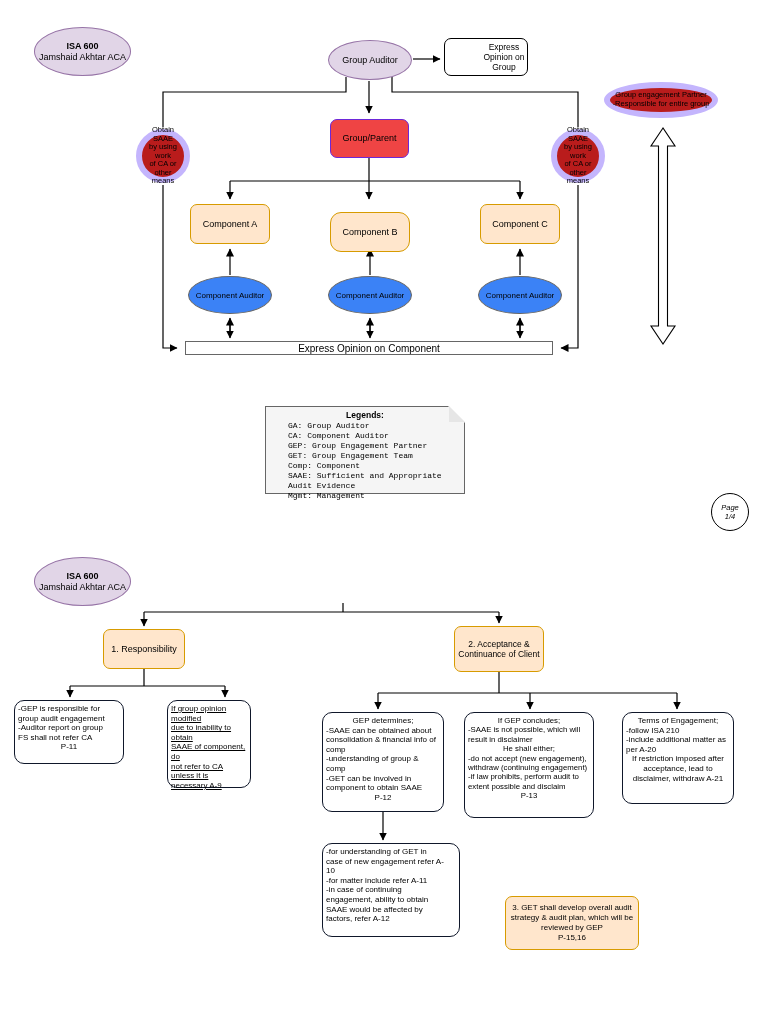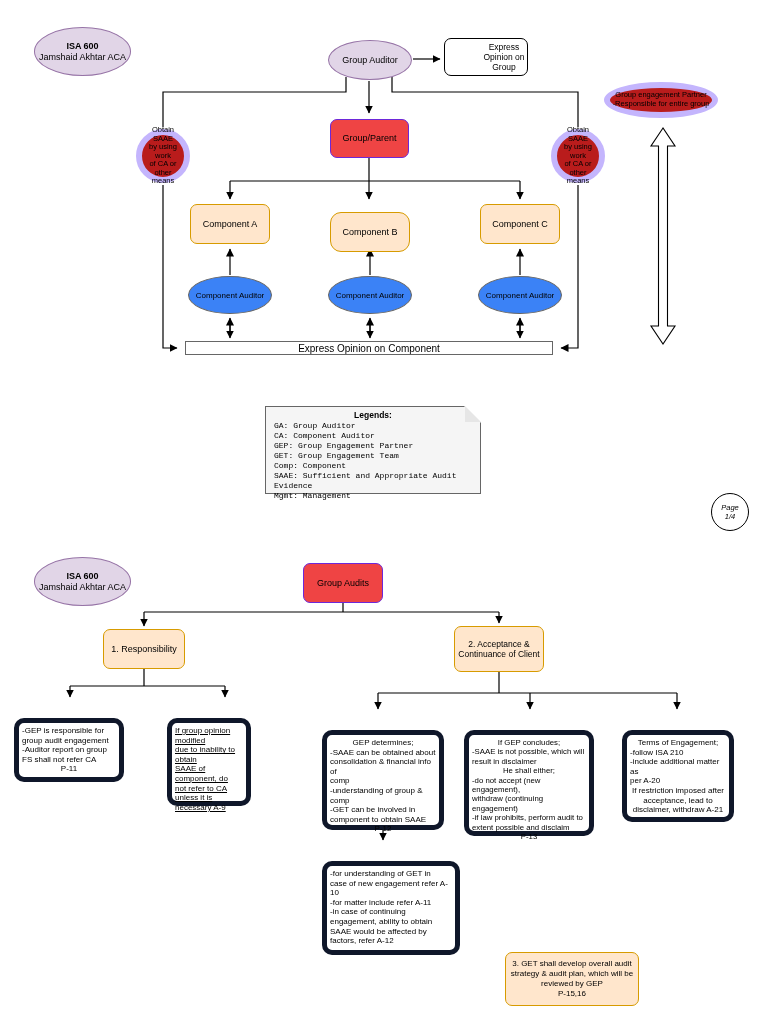--- a/index.html
+++ b/index.html
@@ -10,21 +10,21 @@
   .abs{position:absolute;box-sizing:border-box;}
   .center{display:flex;align-items:center;justify-content:center;text-align:center;}
   .pre{white-space:pre-line;}
   
   .ellipse{border-radius:50%;border:1px solid #9673A6;background:#E1D5E7;}
   .ellipse-white{border-radius:50%;border:6px solid #c4b5fd;background:#b91c1c;}
   .ellipse-gray{border-radius:50%;border:1px solid #666;background:#3b82f6;}
   .rect-blue{border:1px solid #6d28d9;background:#ef4444;border-radius:7px;}
   .rect-orange{border:1px solid #D79B00;background:#FFE6CC;border-radius:7px;}
   .rect-white{border:1px solid #000;background:#fff;border-radius:7px;padding-left:36px;}
-  .rect-white-sq{border:5px solid #0f172a;background:#fff;border-radius:10px;margin-top:18px;}
+  .rect-white-sq{border:1px solid #0f172a;background:#fff;border-radius:10px;}
   .bar{border:1px solid #666;background:#fff;}
   .circle-sm{border-radius:50%;border:1px solid #000;background:#fff;}
   .lbl{font-size:9px;line-height:11px;}
   .lbl-sm{font-size:7.5px;line-height:8.6px;}
   .txt{font-size:8px;line-height:9.6px;padding:3px 3px;}
   .txt .ttl{text-align:center;}
   .txt .bdy{text-align:left;}
   .txt .ref{text-align:center;}
   .note{background:#F5F5F5;border:1px solid #666;}
   .note .fold-cut{position:absolute;top:-1px;right:-1px;width:0;height:0;
@@ -113,21 +113,21 @@
 
   <div class="abs ellipse-gray center" style="left:188px;top:276px;width:84px;height:38px;font-size:8px;">Component Auditor</div>
   <div class="abs ellipse-gray center" style="left:328px;top:276px;width:84px;height:38px;font-size:8px;">Component Auditor</div>
   <div class="abs ellipse-gray center" style="left:478px;top:276px;width:84px;height:38px;font-size:8px;">Component Auditor</div>
 
   <div class="abs bar center" style="left:185px;top:341px;width:368px;height:14px;font-size:10px;">Express Opinion on Component</div>
 
   <div class="abs ellipse-white center lbl-sm pre" style="left:604px;top:82px;width:114px;height:36px;">Group engagement Partner
 -Responsible for entire group</div>
 
-  <div class="abs note" style="left:265px;top:406px;width:216px;height:88px;padding:3px 8px;">
+  <div class="abs note" style="left:265px;top:406px;width:200px;height:88px;padding:3px 22px;">
     <div class="fold-cut"></div>
     <div class="fold-flap"></div>
     <div class="legend-title">Legends:</div>
     <div class="legend-line">GA: Group Auditor</div>
     <div class="legend-line">CA: Component Auditor</div>
     <div class="legend-line">GEP: Group Engagement Partner</div>
     <div class="legend-line">GET: Group Engagement Team</div>
     <div class="legend-line">Comp: Component</div>
     <div class="legend-line">SAAE: Sufficient and Appropriate Audit Evidence</div>
     <div class="legend-line">Mgmt:  Management</div>
@@ -140,21 +140,20 @@
     </div>
   </div>
 
   <div class="abs ellipse center" style="left:34px;top:557px;width:97px;height:49px;">
     <div>
       <div class="lbl" style="font-weight:bold">ISA 600</div>
       <div class="lbl">Jamshaid Akhtar ACA</div>
     </div>
   </div>
 
-  <div class="abs rect-blue center lbl" style="left:303px;top:563px;width:80px;height:40px;">Group Audits</div>
 
   <div class="abs rect-orange center lbl" style="left:103px;top:629px;width:82px;height:40px;">1. Responsibility</div>
 
   <div class="abs rect-orange center pre" style="left:454px;top:626px;width:90px;height:46px;font-size:8.5px;line-height:10px;">2. Acceptance &amp;
 Continuance of Client</div>
 
   <div class="abs rect-white-sq txt" style="left:14px;top:700px;width:110px;height:64px;">
     <div class="bdy pre">-GEP is responsible for
 group audit engagement
 -Auditor report on group
@@ -208,18 +207,18 @@
     <div class="bdy pre">-for understanding of GET in
 case of new engagement refer A-
 10
 -for matter include refer A-11
 -in case of continuing
 engagement, ability to obtain
 SAAE would be affected by
 factors, refer A-12</div>
   </div>
 
-  <div class="abs rect-orange center pre" style="left:505px;top:952px;width:134px;height:54px;font-size:8px;line-height:10px;">3. GET shall develop overall audit
+  <div class="abs rect-orange center pre" style="left:505px;top:896px;width:134px;height:54px;font-size:8px;line-height:10px;">3. GET shall develop overall audit
 strategy &amp; audit plan, which will be
 reviewed by GEP
 P-15,16</div>
 
 </div>
 
 </body></html>

